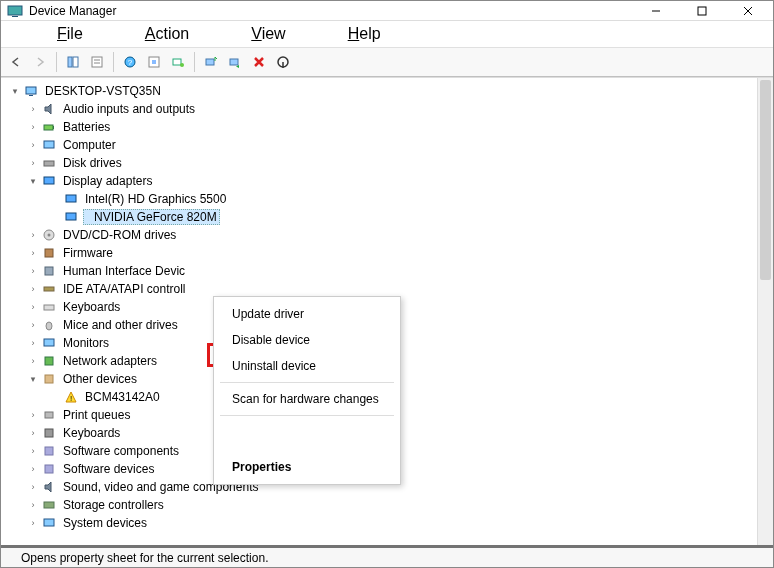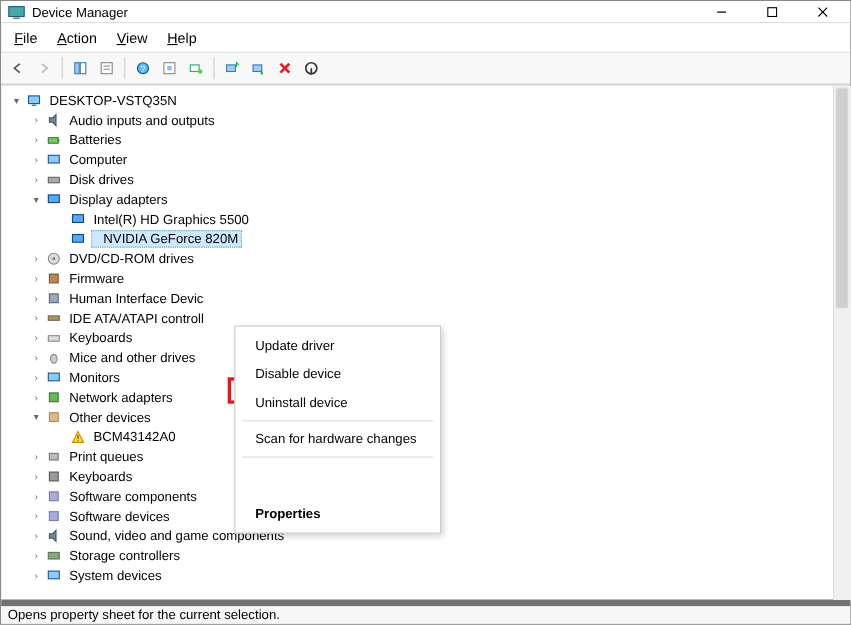--- a/index.html
+++ b/index.html
@@ -36,21 +36,22 @@
     }
     .menubar {
       display: flex;
       height: 26px;
       align-items: center;
       padding: 0 4px;
       gap: 2px;
     }
     .menu-item {
       padding: 2px 8px;
-      font-size: 13px;
+      font-size: 16px;
+      margin-left: 44px;
     }
     .menu-item:first-letter { text-decoration: underline; }
     .toolbar {
       display: flex;
       align-items: center;
       height: 30px;
       padding: 0 4px;
       gap: 2px;
       border-top: 1px solid #e0e0e0;
       border-bottom: 1px solid #c0c0c0;
@@ -127,23 +128,23 @@
       background: #ddd;
       margin: 3px 6px;
     }
     .hl-red {
       position: absolute;
       border: 3px solid #e01a1a;
       pointer-events: none;
     }
     .statusbar {
       height: 22px;
-      border-top: 6px solid #737373;
+      border-top: 3px solid #737373;
       display: flex; align-items: center;
-      padding: 0 6px;
+      padding: 0 20px;
       font-size: 12px;
       background: #f7f7f7;
     }
     .scroll-stub {
       position: absolute;
       right: 0; top: 0; bottom: 0;
       width: 16px;
       background: #f0f0f0;
       border-left: 1px solid #ddd;
     }

